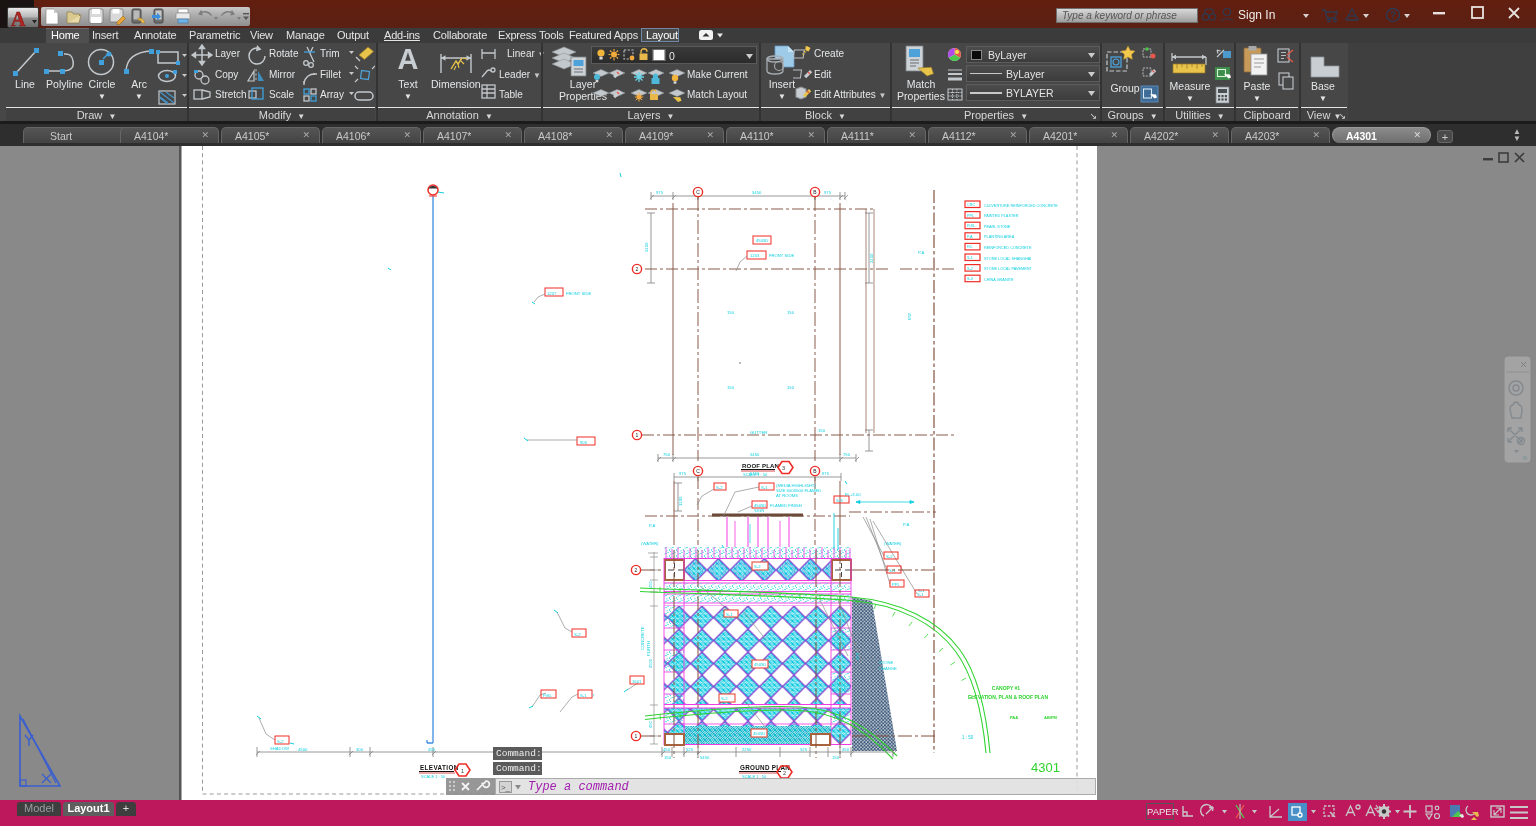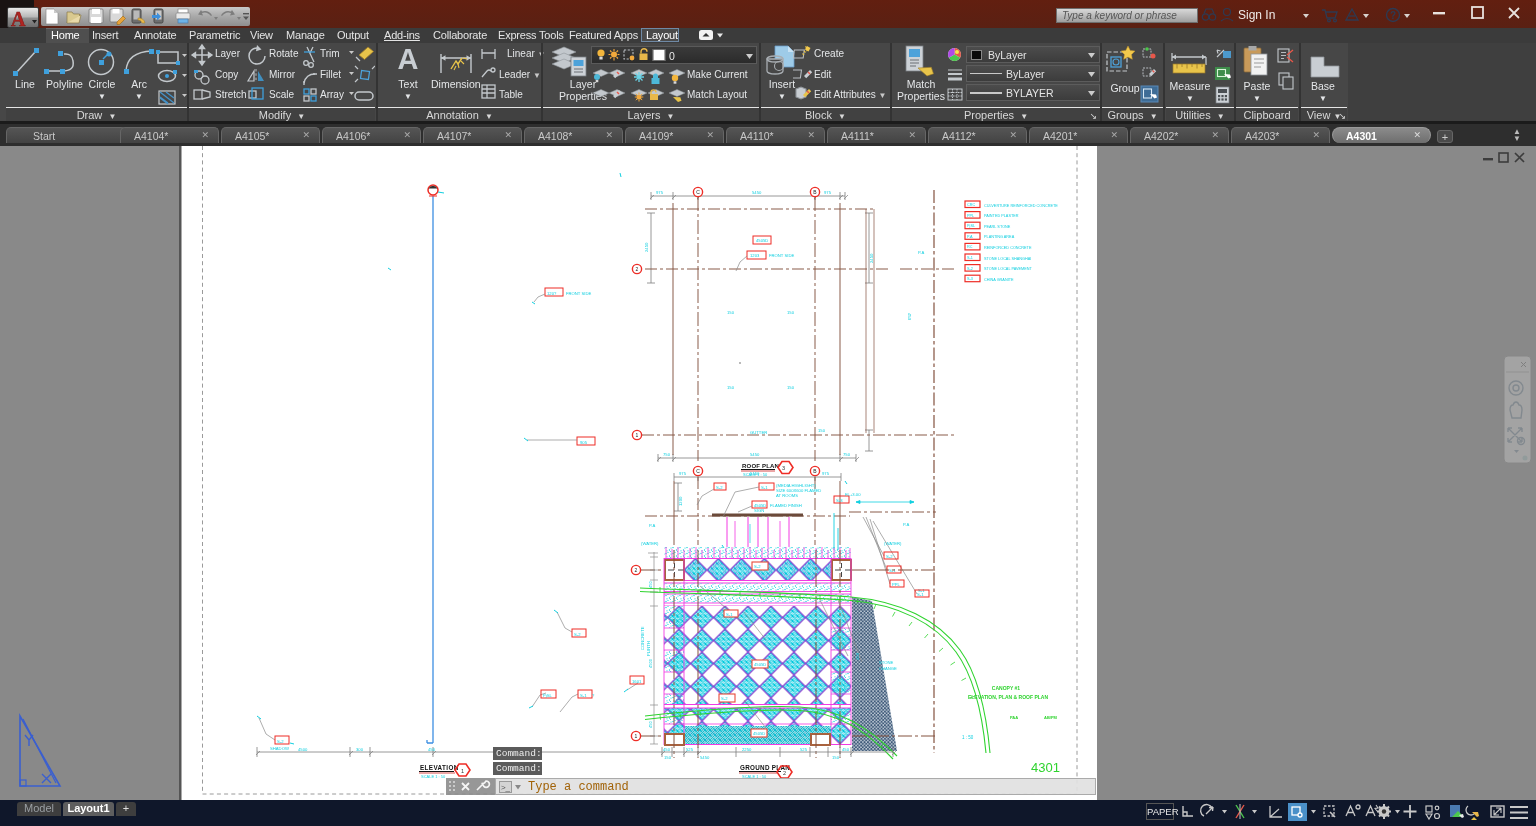--- a/index.html
+++ b/index.html
@@ -30,21 +30,21 @@
 .ftab .lbl{position:absolute;left:13px;top:2px;}
 .ftab .x{position:absolute;right:9px;top:2px;color:#aaa;font-size:9px;}
 .ftab.active{background:linear-gradient(#8b8b8b,#6e6e6e);border-color:#999;color:#fff;border-radius:8px;}
 
 #canvas{position:absolute;left:0;top:146px;width:1536px;height:654px;background:#898989;}
 
 .cmdbox{position:absolute;background:rgba(77,77,77,0.92);color:#eee;font-family:"Liberation Mono",monospace;font-size:9.5px;line-height:13px;padding:0 3px;}
 #dwgband{position:absolute;left:493px;top:573px;width:557px;height:25px;background:rgba(125,125,125,0.88);color:#fff;font-family:"Liberation Mono",monospace;font-size:9.2px;line-height:12px;padding:0.5px 3px;letter-spacing:-0.15px;white-space:nowrap;overflow:hidden;}
 #cmdbar{position:absolute;left:446px;top:632px;width:650px;height:17px;}
 
-#statusbar{position:absolute;left:0;top:800px;width:1536px;height:26px;background:#0f172a;}
+#statusbar{position:absolute;left:0;top:800px;width:1536px;height:26px;background:#be185d;}
 .mtab{position:absolute;top:2px;height:14px;color:#9a9fa3;font-size:11px;text-align:center;background:#3e3e3e;border-radius:3px 3px 0 0;}
 .mtab.active{background:#5e5e5e;color:#fff;font-weight:bold;}
 </style></head>
 <body>
 <div id="app">
   <div id="titlebar">
     <div id="tbcorner"></div>
     <div id="searchbox">Type a keyword or phrase</div>
     <svg class="abs" style="left:1200px;top:4px" width="330" height="22" viewBox="0 0 330 22">
 
@@ -556,21 +556,21 @@
       <svg class="abs" style="left:8px;top:6px" width="32" height="30" viewBox="0 0 32 30">
         <path d="M2 8 h13 v9 h15 v11 h-28 z" fill="#c9ced3" stroke="#8f9499" stroke-width="0.8"></path>
       </svg>
       <div class="biglabel" style="left:2px;top:38px;width:40px;">Base</div>
       <div class="biglabel" style="left:15px;top:50px;width:14px;font-size:8px;">▼</div>
     </div>
     <div class="abs" style="left:1348px;top:0;width:188px;height:78px;background:#3f3f3f;"></div>
   </div>
   <div id="ribborder"></div>
   <div id="filetabs">
-    <div class="ftab" style="left:6px;width:120px;">
+    <div class="ftab" style="left:23px;width:120px;">
         <div class="lbl" style="left:26px;">Start</div>
       </div>
     <div class="ftab" style="left:120px;width:99px;">
         <div class="lbl">A4104*</div>
         <div class="x">✕</div>
       </div>
     <div class="ftab" style="left:221px;width:99px;">
         <div class="lbl">A4105*</div>
         <div class="x">✕</div>
       </div>
@@ -1099,21 +1099,21 @@
             </g>
         <path d="M16 5 l7 7 m0 -7 l-7 7" stroke="#f4f4f4" stroke-width="1.8"></path>
         <path d="M31 12 l6 -6 m0 0 a3.2 3.2 0 1 0 3 -3 l-1.5 2 -2 0.5 z" stroke="#f4f4f4" stroke-width="1.7" fill="none"></path>
         </svg>
       </div>
       <div class="abs" style="left:49px;top:0;width:601px;height:17px;background:rgba(225,225,225,0.92);border:1px solid #aaa;">
         <div class="abs" style="left:3px;top:2px;width:13px;height:12px;background:#d4d4d4;border:1px solid #999;font-size:8px;color:#555;text-align:center;line-height:12px;">&gt;_</div>
         <svg class="abs" style="left:19px;top:6px" width="8" height="6">
             <path d="M0 0 l6 0 l-3 4.5 z" fill="#888"></path>
           </svg>
-        <div class="abs" style="left:32px;top:1px;color:#a16207;font-size:12px;font-family:'Liberation Mono',monospace;">Type a command</div>
+        <div class="abs" style="left:32px;top:1px;color:#a21caf;font-size:12px;font-style:italic;font-family:'Liberation Mono',monospace;">Type a command</div>
       </div>
     </div>
   </div>
   <div id="statusbar">
     <div class="mtab" style="left:17px;width:44px;">Model</div>
     <div class="mtab active" style="left:63px;width:51px;">Layout1</div>
     <div class="mtab" style="left:116px;width:20px;color:#ddd;">+</div>
     <div class="abs" style="left:1146px;top:3px;width:28px;height:17px;border:1px solid #555;color:#e8e8e8;font-size:9.5px;text-align:center;line-height:16px;">PAPER</div>
     <svg class="abs" style="left:1178px;top:3px" width="352" height="18" viewBox="0 0 352 18">
       <g stroke="#c8c8c8" stroke-width="1.4" fill="none">

